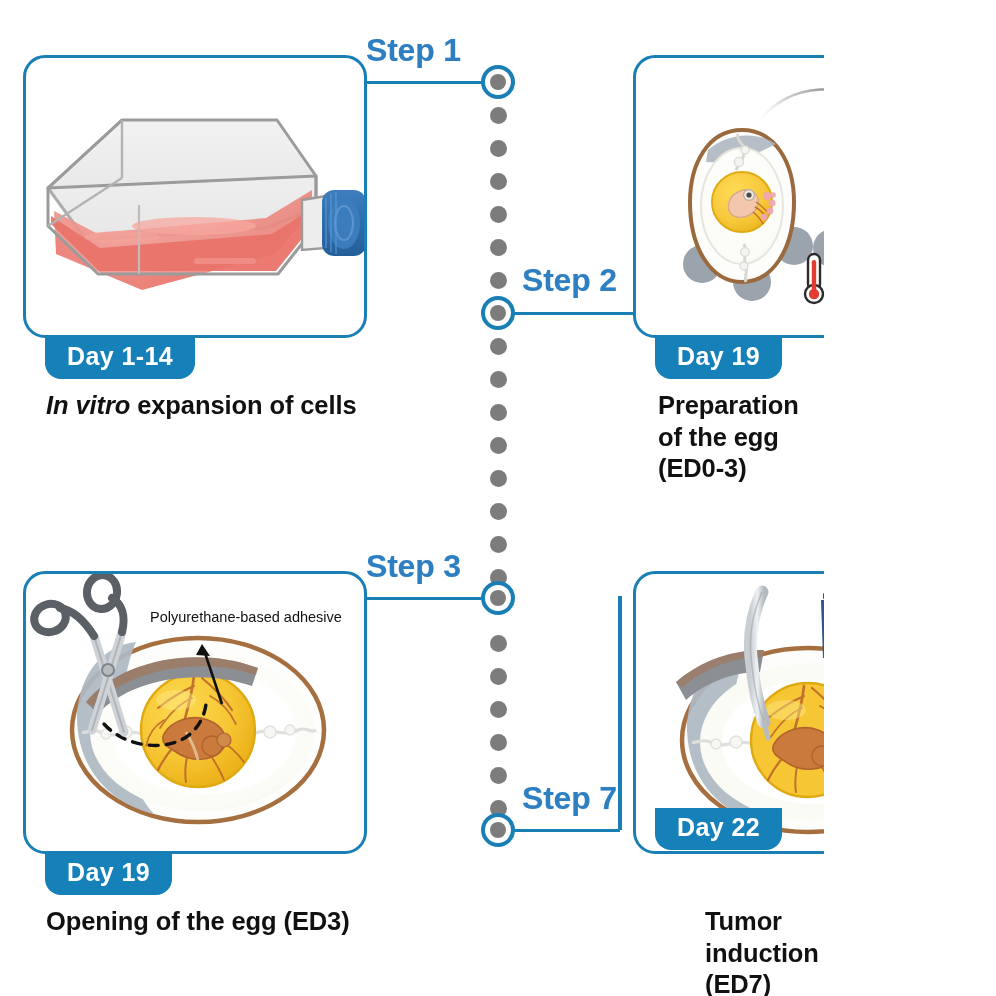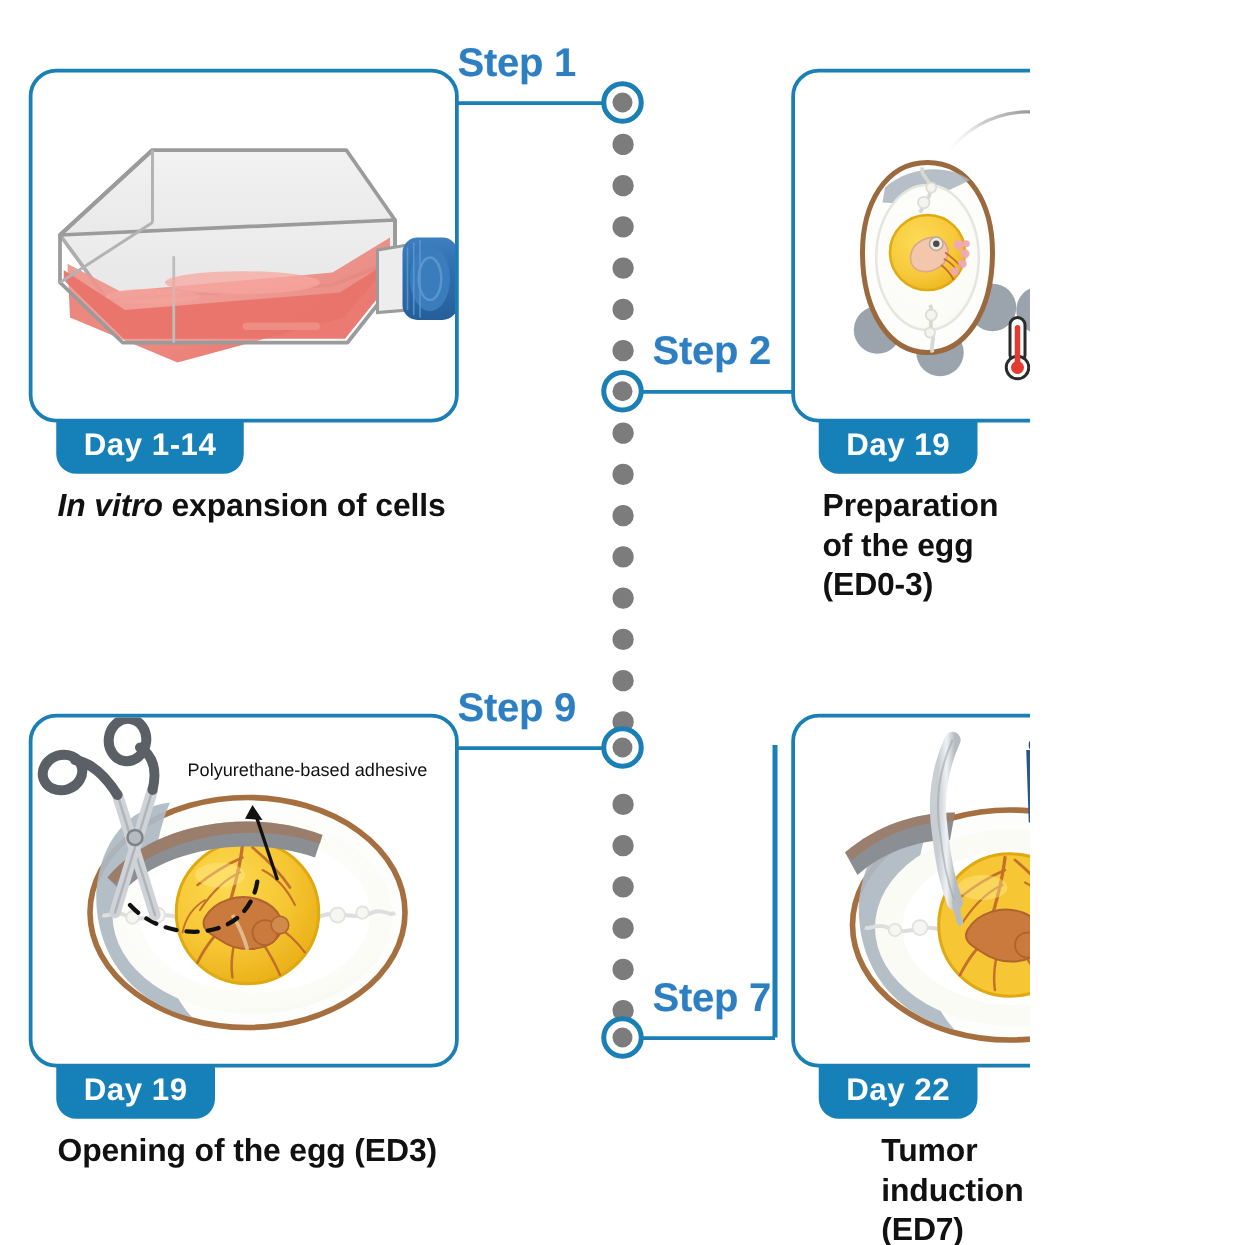--- a/index.html
+++ b/index.html
@@ -150,21 +150,21 @@
 
   <div class="connector h" style="left:498px;top:311.5px;width:138px;"></div>
 
   <div class="connector h" style="left:366px;top:596.5px;width:132px;"></div>
 
   <div class="connector h" style="left:498px;top:828.5px;width:122px;"></div>
   <div class="connector v" style="left:618px;top:596px;height:234px;"></div>
 
   <div class="step-label" style="left:366px;top:32px;">Step 1</div>
   <div class="step-label" style="left:522px;top:262px;">Step 2</div>
-  <div class="step-label" style="left:366px;top:548px;">Step 9</div>
+  <div class="step-label" style="left:366px;top:548px;">Step 3</div>
   <div class="step-label" style="left:522px;top:780px;">Step 7</div>
 
   <div class="panel" style="left:23px;top:55px;width:344px;height:283px;">
     <div class="panel-art">
       <svg viewBox="0 0 344 283" width="344" height="283" aria-hidden="true">
         <defs>
           <linearGradient id="flaskGlass" x1="0" y1="0" x2="0" y2="1">
             <stop offset="0%" stop-color="#f2f2f2"></stop>
             <stop offset="100%" stop-color="#e2e2e2"></stop>
           </linearGradient>
@@ -474,16 +474,16 @@
           <line x1="-6" y1="37" x2="6" y2="37" stroke="#1f3d63" stroke-width="1"></line>
 
           <path d="M-6,74 L6,74 L4,104 L-4,104 Z" fill="#d7dce1" stroke="#a9b0b6" stroke-width="1.2"></path>
 
           <path d="M-4,104 L4,104 L2,150 L-2,150 Z" fill="#c6ccd2" stroke="#a2a9af" stroke-width="1"></path>
           <path d="M-2,150 L2,150 L1.2,172 L-1.2,172 Z" fill="#bfe4f0" stroke="#8cc5d8" stroke-width="1"></path>
         </g>
       </svg>
     </div>
   </div>
-  <div class="day-badge tl" style="left:655px;top:853px;text-align:center;">Day 22</div>
+  <div class="day-badge tl" style="left:655px;top:808px;text-align:center;">Day 22</div>
   <div class="caption" style="left:658px;top:906px;margin-left:47px;">Tumor induction (ED7)</div>
 
 </div>
 
 </body></html>

